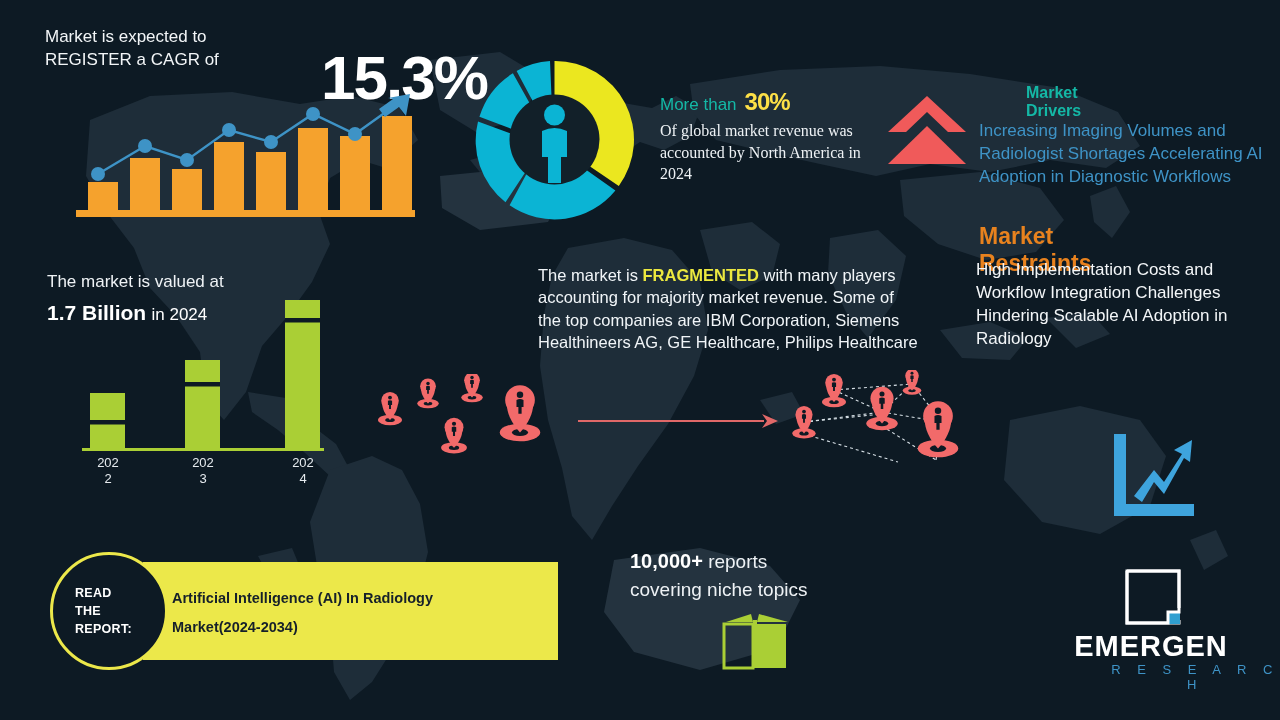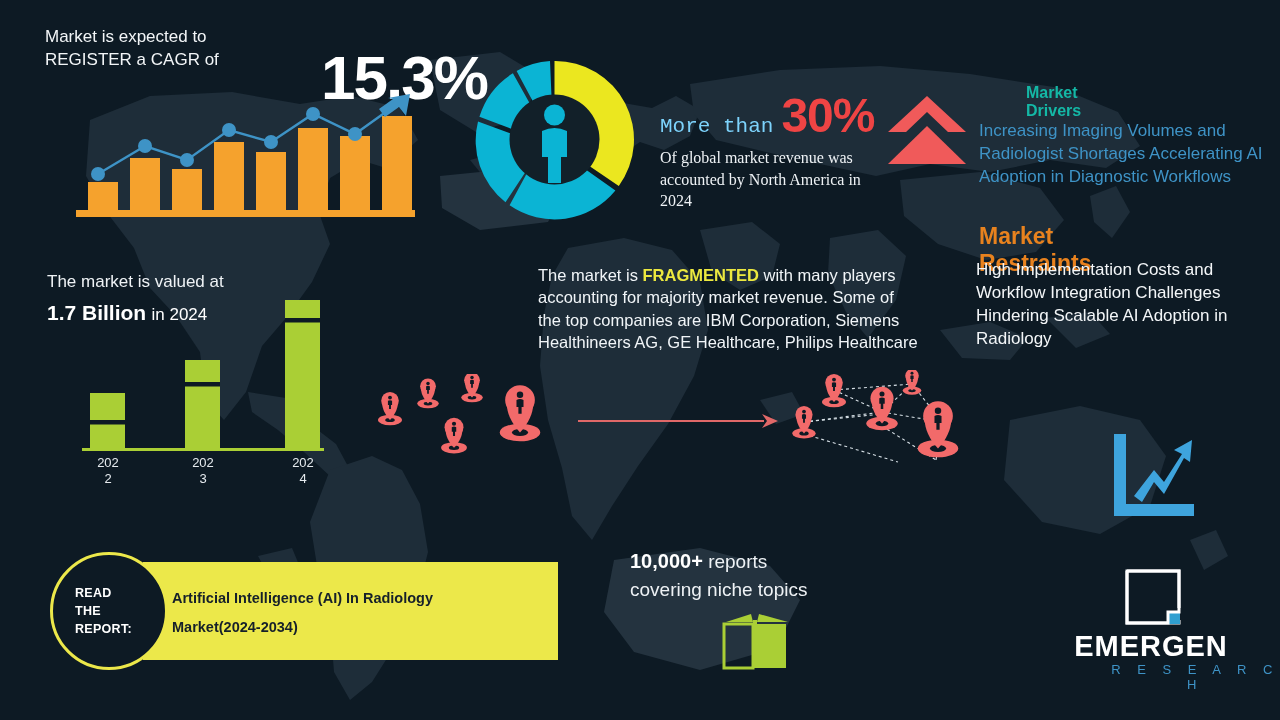--- a/index.html
+++ b/index.html
@@ -31,22 +31,22 @@
 
   
   #orangechart { left:70px; top:88px; width:345px; height:130px; }
 
   
   #donut { left:472px; top:57px; width:165px; height:165px; }
 
   
   #pct-block { left:660px; top:88px; width:230px; }
   #pct-row { display:flex; align-items:baseline; gap:8px; }
-  #pct-more { font-size:21px; color:#7dd3fc; font-family:Liberation Mono, monospace;}
-  #pct-value { font-size:48px; font-weight:bold; color:#ef4444; letter-spacing:-1px; font-family:"Liberation Sans", sans-serif;}
+  #pct-more { font-size:17px; color:#14b8a6; font-family:Liberation Sans, sans-serif;}
+  #pct-value { font-size:24px; font-weight:bold; color:#fde047; letter-spacing:-1px; font-family:"Liberation Sans", sans-serif;}
   #pct-desc { font-size:16px; line-height:1.35; color:#eef2f5; margin-top:4px; font-family:Liberation Serif, serif;}
 
   
   #drivers-title { left:986px; top:84px; font-size:16px; font-weight:bold; color:#14b8a6; font-family:"Liberation Sans", sans-serif;margin-left:40px;}
   #drivers-text  { left:979px; top:120px; width:292px; font-size:17px; line-height:1.35; color:#3e93c6; font-family:"Liberation Sans", sans-serif;}
   #restraints-title { left:979px; top:223px; font-size:23px; font-weight:bold; color:#e8821e; font-family:"Liberation Sans", sans-serif;}
   #restraints-text  { left:976px; top:259px; width:290px; font-size:17px; line-height:1.35; color:#f3f6f8; font-family:"Liberation Sans", sans-serif;}
   #arrows-up { left:886px; top:96px; width:82px; height:74px; }
 
   

